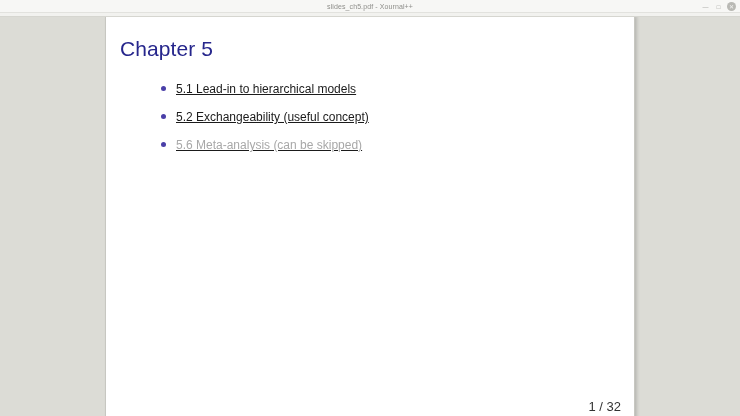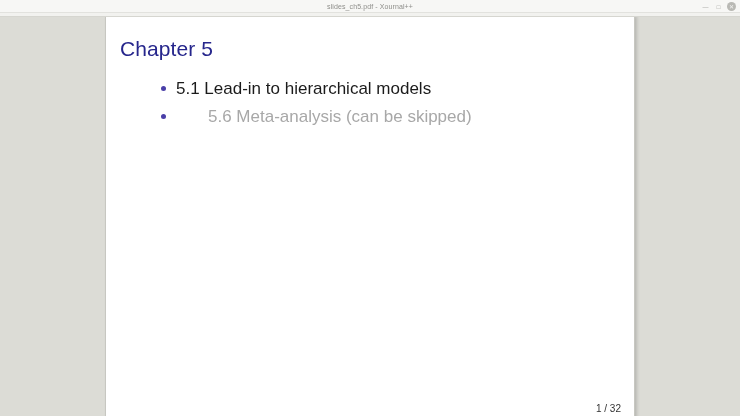--- a/index.html
+++ b/index.html
@@ -126,46 +126,46 @@
   #bullet-list {
     position: absolute;
     left: 51px;
     top: 64px;
     width: 458px;
   }
   .bullet-item {
     position: relative;
     padding-left: 19px;
     margin-bottom: 8px;
-    font-size: 17px;
+    font-size: 12px;
     line-height: 20px;
     color: #1b1b1b;
+    text-decoration: underline;
   }
   .bullet-item.dimmed .bullet-text {
     color: #a8a8a8;
-    margin-left: 32px;
   }
   .bullet-dot {
     position: absolute;
     left: 4px;
     top: 7px;
     width: 5px;
     height: 5px;
     border-radius: 50%;
     background: #4a3fa8;
   }
   .bullet-text {
     display: block;
   }
 
   #page-indicator {
     position: absolute;
     right: 13px;
     bottom: 10px;
-    font-size: 10px;
+    font-size: 13px;
     color: #333333;
     white-space: nowrap;
   }
 </style>
 </head>
 <body>
 
 <div id="app-window">
 
   <div id="titlebar">
@@ -191,20 +191,24 @@
 
       <div id="slide-title">Chapter 5</div>
 
       <div id="bullet-list">
 
         <div class="bullet-item">
           <span class="bullet-dot"></span>
           <span class="bullet-text">5.1 Lead-in to hierarchical models</span>
         </div>
 
+        <div class="bullet-item">
+          <span class="bullet-dot"></span>
+          <span class="bullet-text">5.2 Exchangeability (useful concept)</span>
+        </div>
 
 
 
 
         <div class="bullet-item dimmed">
           <span class="bullet-dot"></span>
           <span class="bullet-text">5.6 Meta-analysis (can be skipped)</span>
         </div>
 
 

